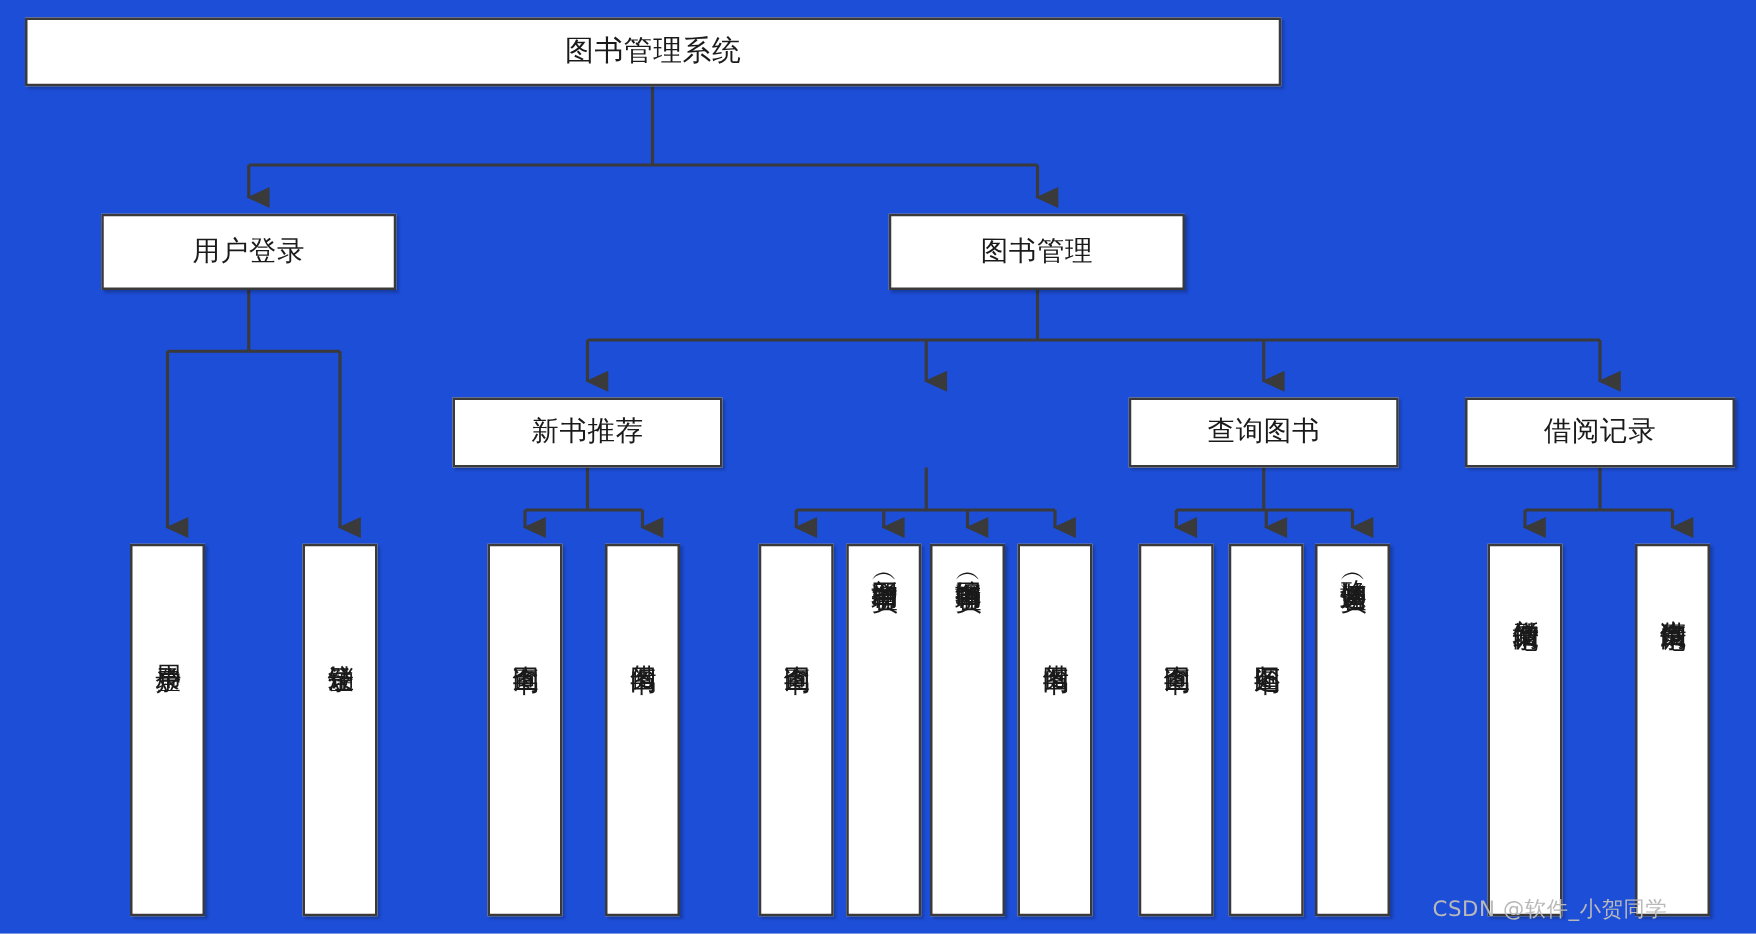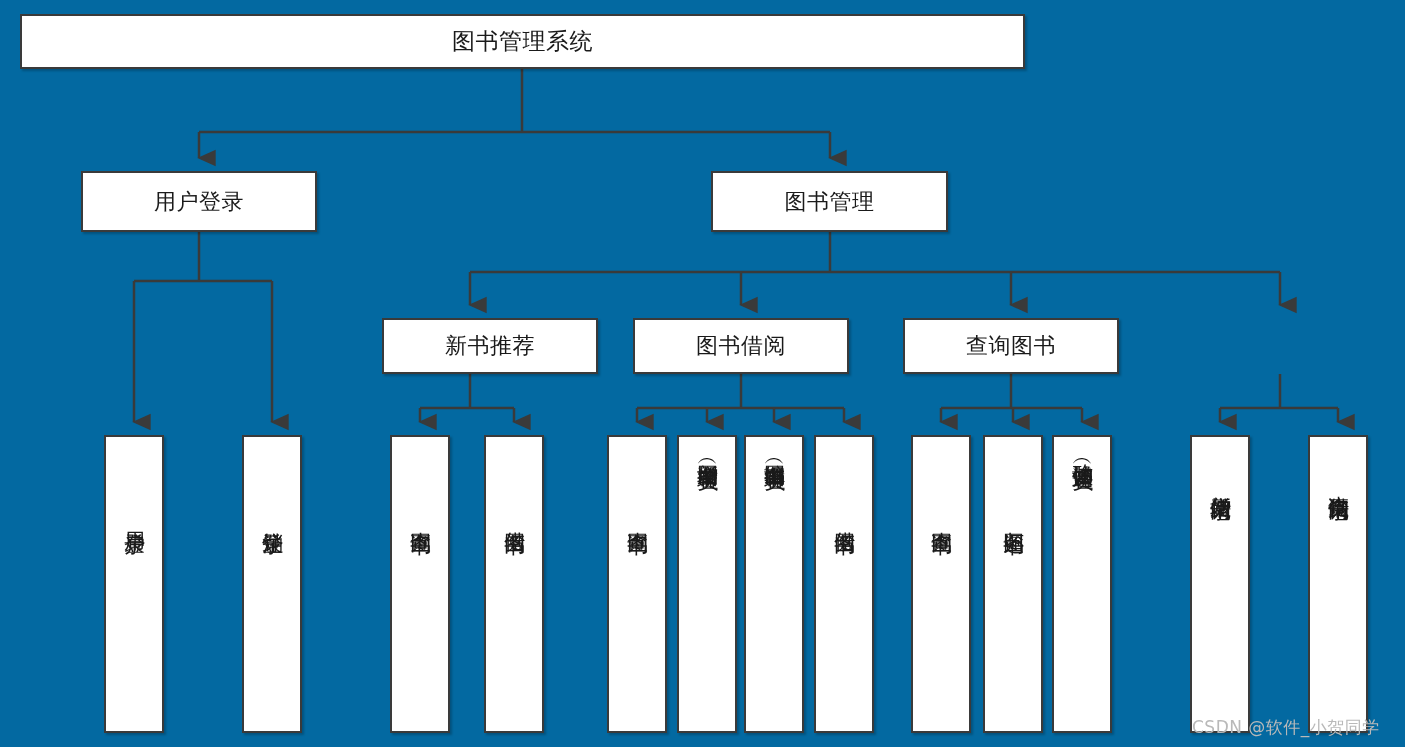--- a/index.html
+++ b/index.html
@@ -7,21 +7,21 @@
     padding: 0;
     background: #ffffff;
   }
   body {
     font-family: "DejaVu Sans", "Liberation Sans", sans-serif;
   }
   #canvas {
     position: relative;
     width: 1405px;
     height: 747px;
-    background: #0369a1;
+    background: #1d4ed8;
     overflow: hidden;
   }
   svg.edges {
     position: absolute;
     left: 0;
     top: 0;
     width: 1405px;
     height: 747px;
     pointer-events: none;
   }
@@ -125,28 +125,28 @@
     <span class="label">图书管理系统</span>
   </div>
 
   <div class="node" style="left:81px; top:171px; width:236px; height:61px;">
     <span class="label">用户登录</span>
   </div>
   <div class="node" style="left:711px; top:171px; width:237px; height:61px;text-align:center;">
     <span class="label">图书管理</span>
   </div>
 
-  <div class="node" style="left:362px; top:318px; width:216px; height:56px;margin-left:20px;">
+  <div class="node" style="left:362px; top:318px; width:216px; height:56px;">
     <span class="label">新书推荐</span>
-  </div>
-  <div class="node" style="left:633px; top:318px; width:216px; height:56px;">
-    <span class="label">图书借阅</span>
   </div>
   <div class="node" style="left:903px; top:318px; width:216px; height:56px;">
     <span class="label">查询图书</span>
+  </div>
+  <div class="node" style="left:1172px; top:318px; width:216px; height:56px;">
+    <span class="label">借阅记录</span>
   </div>
 
   <div class="node leaf" style="left:104px; top:435px; width:60px; height:298px; padding-top:78px;">
     <span class="label">用户登录</span>
   </div>
   <div class="node leaf" style="left:242px; top:435px; width:60px; height:298px; padding-top:78px;">
     <span class="label">注销登录</span>
   </div>
   <div class="node leaf" style="left:390px; top:435px; width:60px; height:298px; padding-top:78px;">
     <span class="label">查询图书</span>
@@ -175,15 +175,15 @@
   <div class="node leaf tall" style="left:1052px; top:435px; width:60px; height:298px; padding-top:10px;">
     <span class="label">确认归还（管理员）</span>
   </div>
   <div class="node leaf" style="left:1190px; top:435px; width:60px; height:298px; padding-top:42px;">
     <span class="label">新增借阅记录</span>
   </div>
   <div class="node leaf" style="left:1308px; top:435px; width:60px; height:298px; padding-top:42px;">
     <span class="label">查询借阅记录</span>
   </div>
 
-  <div class="watermark" style="left:1192px; top:716px;">CSDN @软件_小贺同学</div>
+  <div class="watermark" style="left:1146px; top:716px;">CSDN @软件_小贺同学</div>
 
 </div>
 
 </body></html>

